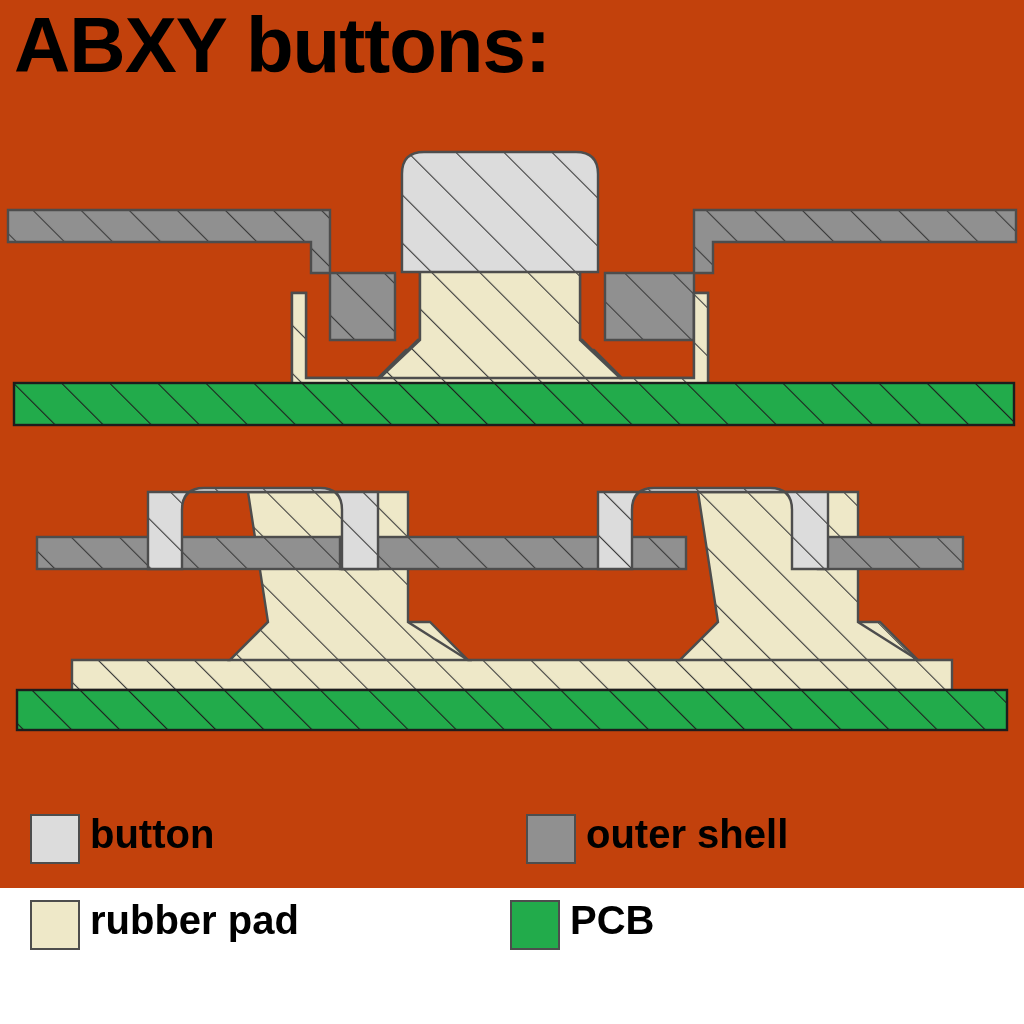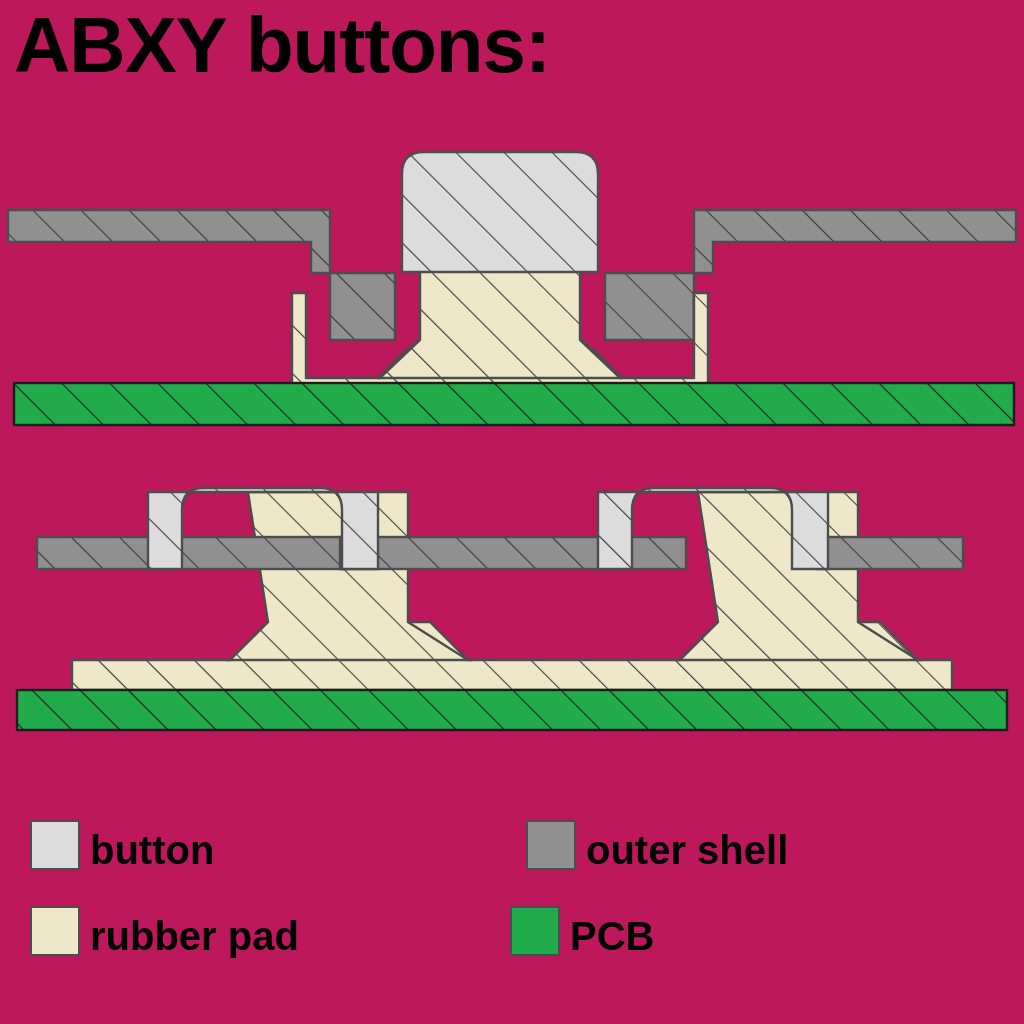--- a/index.html
+++ b/index.html
@@ -10,22 +10,22 @@
   body {
     width: 1024px;
     height: 1024px;
     font-family: "Liberation Sans", sans-serif;
     overflow: hidden;
     position: relative;
   }
   #page {
     position: relative;
     width: 1024px;
-    height: 1024px;
-    background: #be185d;
+    height: 888px;
+    background: #c2410c;
   }
   
   #title {
     position: absolute;
     left: 14px;
     top: 6px;
     font-size: 78px;
     font-weight: bold;
     line-height: 1.0;
     letter-spacing: -1px;
@@ -46,21 +46,21 @@
   #legend {
     position: absolute;
     left: 0;
     top: 800px;
     width: 1024px;
     height: 200px;
   }
   .legend-item {
     position: absolute;
     display: flex;
-    align-items: flex-end;
+    align-items: flex-start;
     height: 56px;
   }
   .legend-swatch {
     width: 50px;
     height: 50px;
     border: 2px solid #4d4d4d;
     box-sizing: border-box;
     flex: 0 0 auto;
   }
   .legend-label {

